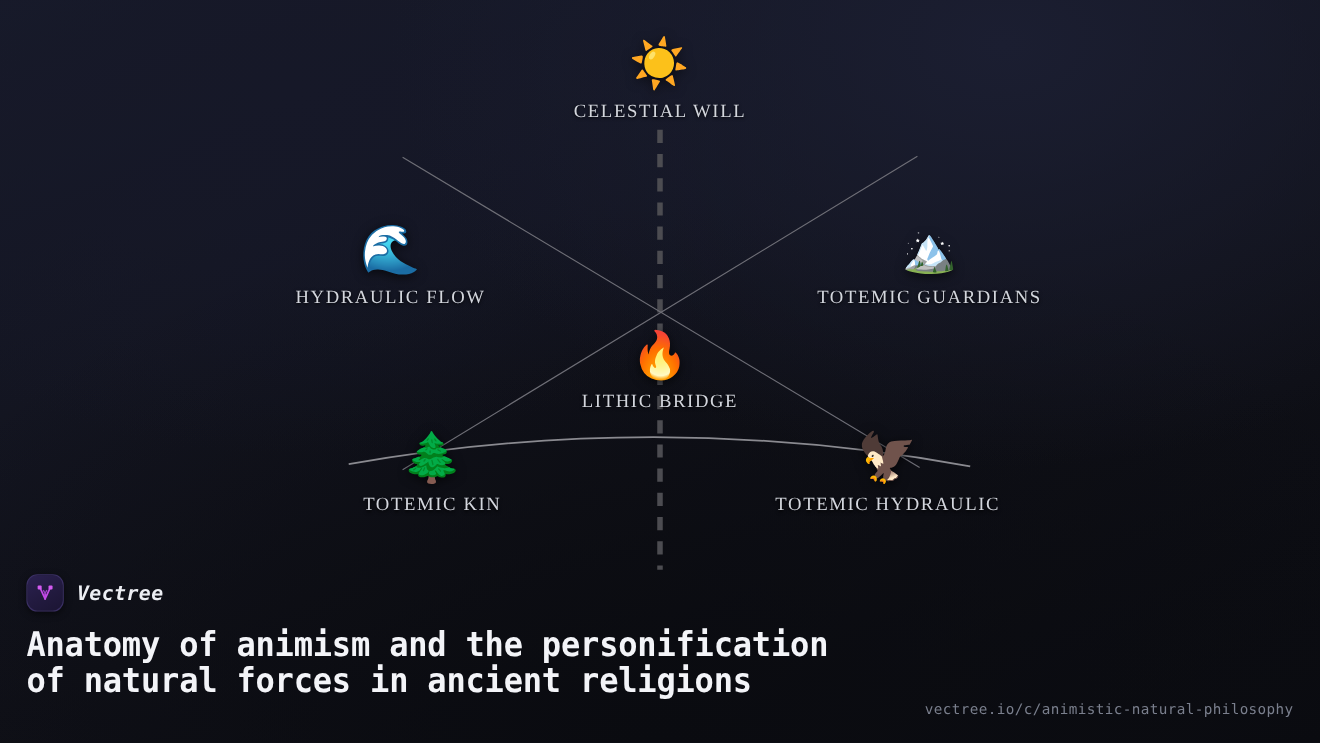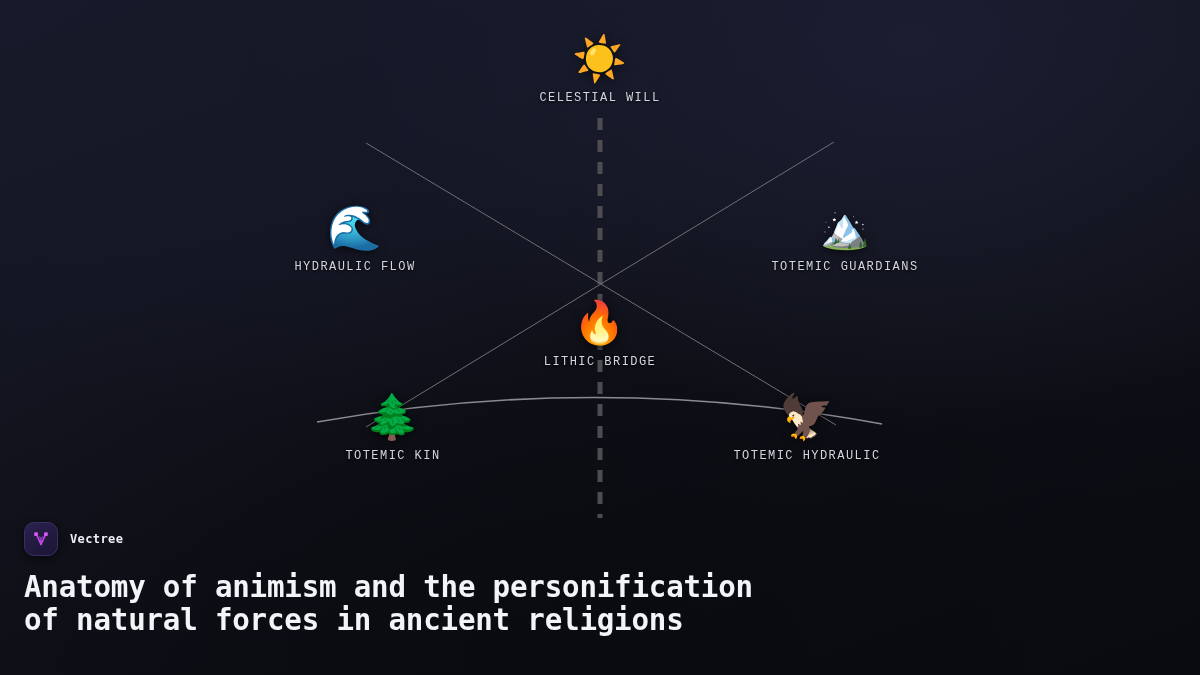--- a/index.html
+++ b/index.html
@@ -38,22 +38,22 @@
   .node-emoji {
     font-family:"DejaVu Sans", sans-serif;
     font-size:44px;
     line-height:46px;
     text-align:center;
     filter:drop-shadow(0 2px 5px rgba(0,0,0,.65));
     user-select:none;
   }
   .node-label {
     margin-top:9px;
-    font-family:Liberation Mono, monospace;
-    font-size:12px;
+    font-family:Liberation Serif, serif;
+    font-size:17px;
     letter-spacing:1.45px;
     color:#d3d6dd;
     text-shadow:0 1px 3px rgba(0,0,0,.9);
   }
 
   
   #footer {
     position:absolute;
     left:0; right:0; bottom:0;
     height:175px;
@@ -66,24 +66,25 @@
     width:34px; height:34px;
     border-radius:10px;
     background:linear-gradient(150deg,#2b2150 0%,#221a3f 55%,#1b1533 100%);
     border:1px solid #3a2f63;
     display:flex; align-items:center; justify-content:center;
     box-shadow:0 2px 7px rgba(0,0,0,.55);
     flex:0 0 auto;
   }
   .brand-name {
     font-family:"DejaVu Sans Mono", monospace;
-    font-size:12px;
+    font-size:18px;
     font-weight:bold;
     color:#eceef3;
     letter-spacing:.4px;
+    font-style:italic;
   }
 
   #headline {
     margin-top:14px;
     font-family:"DejaVu Sans Mono", monospace;
     font-weight:bold;
     font-size:31px;
     line-height:32.5px;
     letter-spacing:-0.2px;
     color:#f3f4f8;
@@ -159,15 +160,16 @@
           <rect x="4.6" y="4.6" width="4" height="4" rx="1" fill="#d45bf2"></rect>
           <rect x="15.4" y="4.6" width="4" height="4" rx="1" fill="#d45bf2"></rect>
           <path d="M10.2 9.2 L12 12.4 L13.8 9.2" stroke="#9b3ec4" stroke-width="1.3" fill="none"></path>
         </svg>
       </div>
       <div class="brand-name">Vectree</div>
     </div>
 
     <div id="headline">Anatomy of animism and the personification of natural forces in ancient religions</div>
 
+    <div id="url">vectree.io/c/animistic-natural-philosophy</div>
   </div>
 
 </div>
 
 </body></html>

